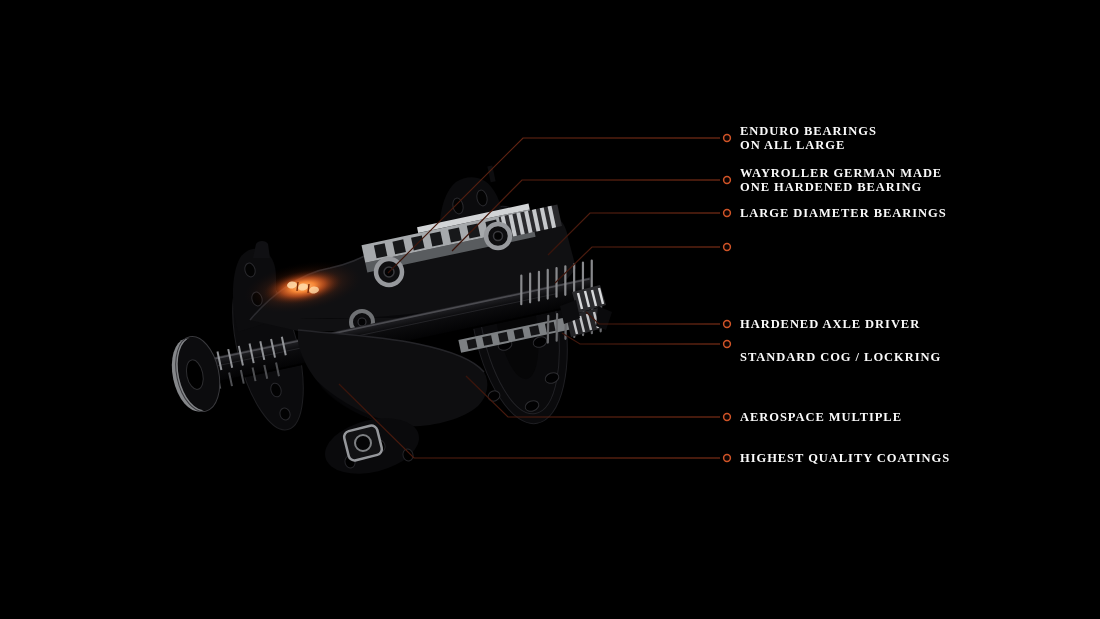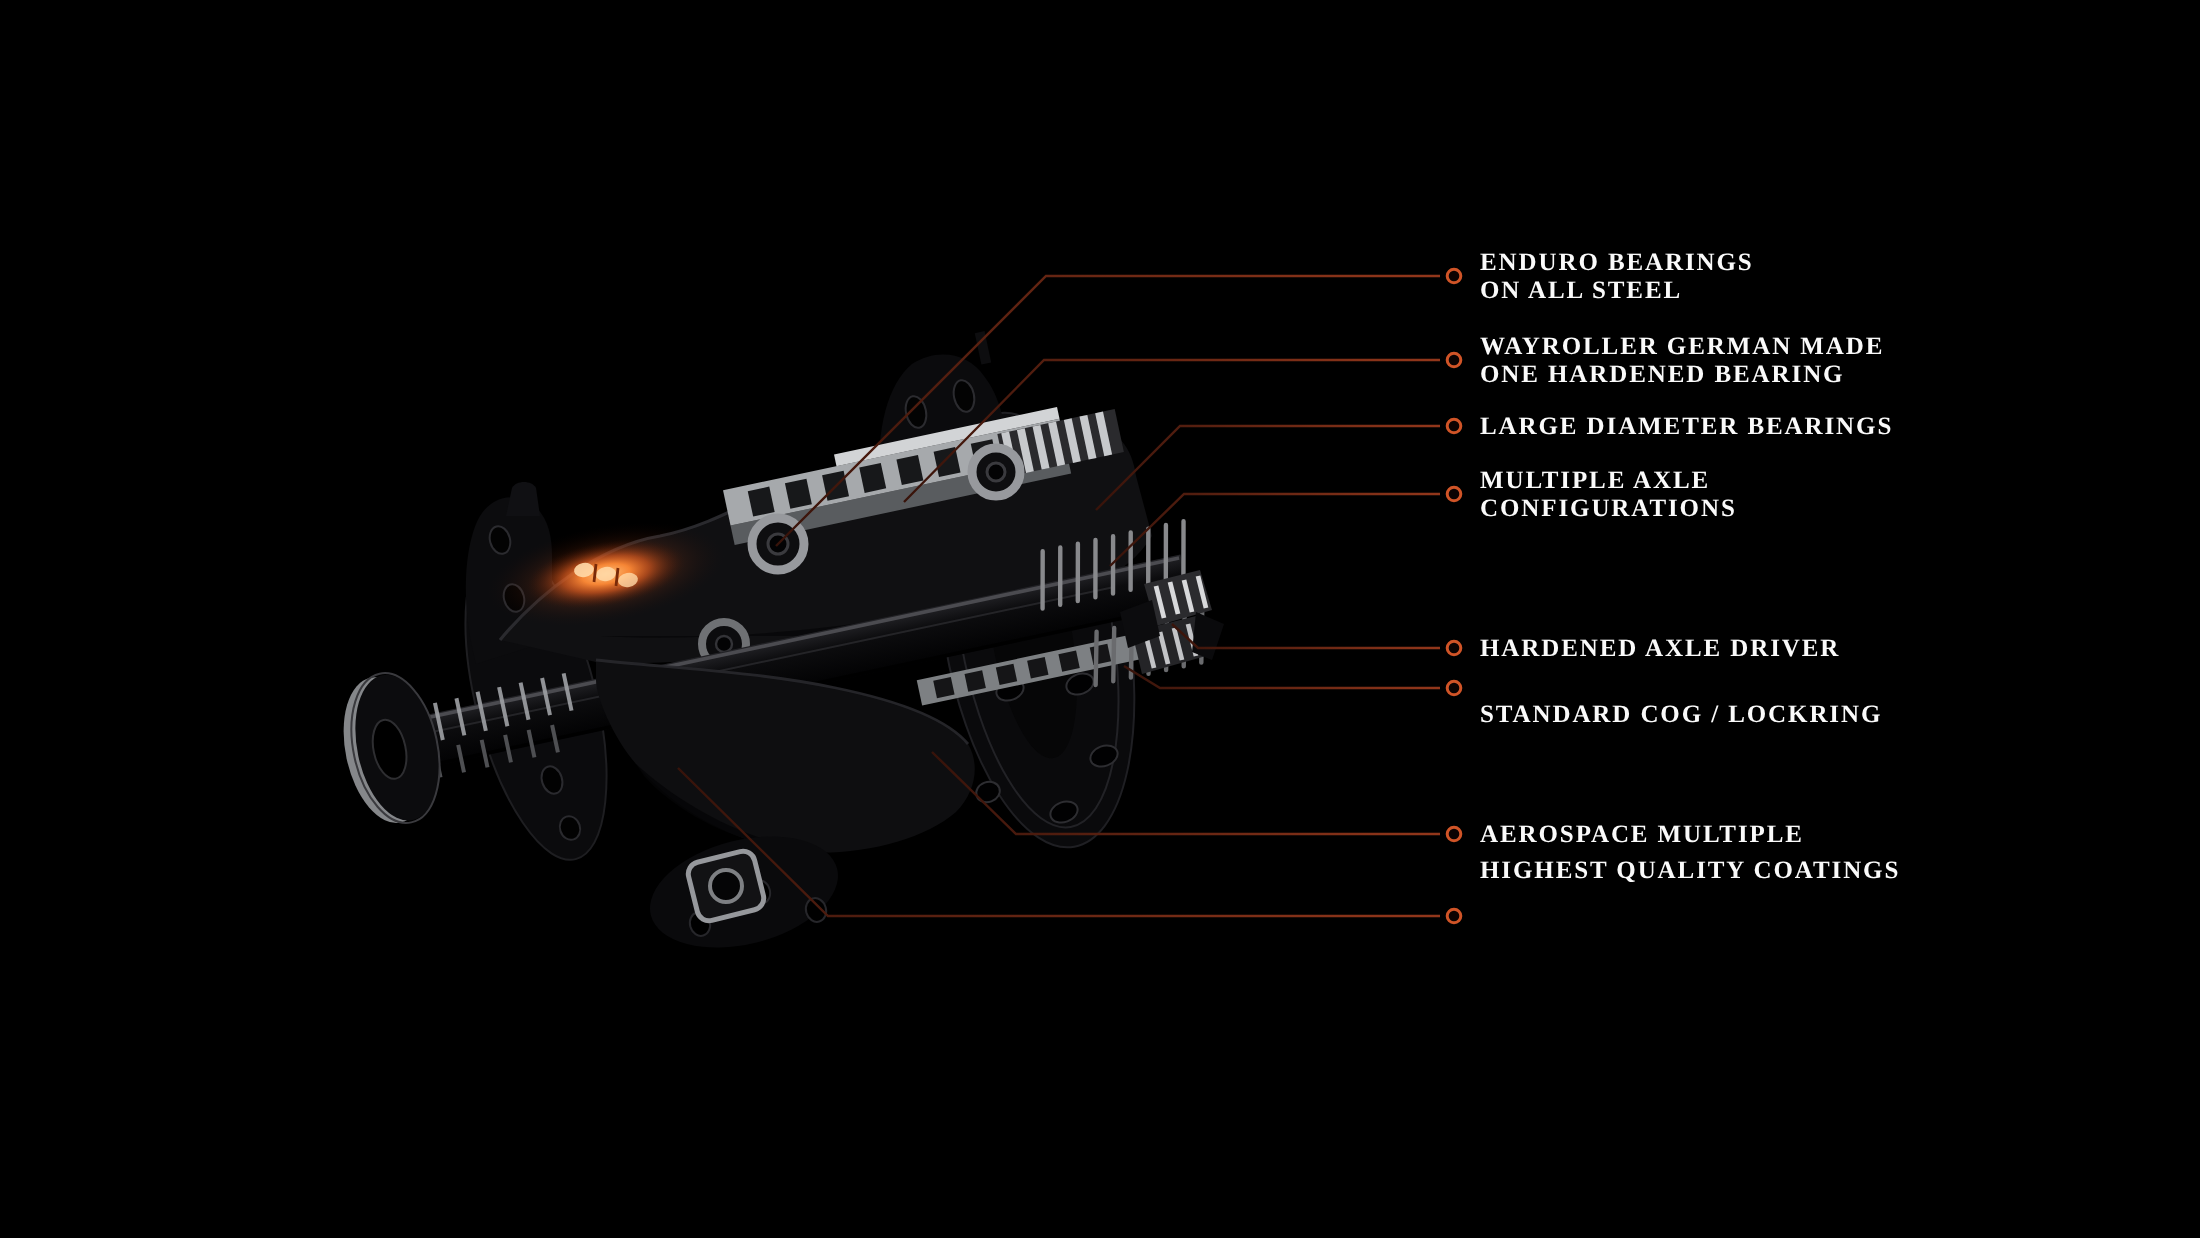--- a/index.html
+++ b/index.html
@@ -7,21 +7,21 @@
     position:relative;width:1100px;height:619px;background:#000;
     overflow:hidden;font-family:Liberation Serif, serif;
   }
   .scene-svg{position:absolute;left:0;top:0;}
   .callout{
     position:absolute;left:740px;color:#fafafa;font-weight:700;
     font-size:12.5px;line-height:14px;letter-spacing:0.95px;white-space:nowrap;
   }
   .callout span{display:block;}
   .c1{top:124px}.c2{top:166px}.c3{top:206px}.c4{top:233px}
-  .c5{top:317px}.c6{top:350px}.c7{top:410px}.c8{top:428px}
+  .c5{top:317px}.c6{top:350px}.c7{top:410px}.c8{top:451px}
 </style>
 </head>
 <body>
 
 <div class="stage">
 
   <svg class="scene-svg" width="1100" height="619" viewBox="0 0 1100 619">
     <defs>
       <radialGradient id="glowGrad">
         <stop offset="0%" stop-color="#ffc27d" stop-opacity="1"></stop>
@@ -276,33 +276,29 @@
       <circle cx="727" cy="247" r="3.4"></circle>
       <circle cx="727" cy="324" r="3.4"></circle>
       <circle cx="727" cy="344" r="3.4"></circle>
       <circle cx="727" cy="417" r="3.4"></circle>
       <circle cx="727" cy="458" r="3.4"></circle>
     </g>
   </svg>
 
   <div class="callout c1">
     <span>ENDURO BEARINGS</span>
-    <span>ON ALL STEEL</span>
+    <span>ON ALL LARGE</span>
   </div>
   <div class="callout c2">
     <span>WAYROLLER GERMAN MADE</span>
     <span>ONE HARDENED BEARING</span>
   </div>
   <div class="callout c3">
     <span>LARGE DIAMETER BEARINGS</span>
   </div>
-  <div class="callout c4">
-    <span>MULTIPLE AXLE</span>
-    <span>CONFIGURATIONS</span>
-  </div>
   <div class="callout c5">
     <span>HARDENED AXLE DRIVER</span>
   </div>
   <div class="callout c6">
     <span>STANDARD COG / LOCKRING</span>
   </div>
   <div class="callout c7">
     <span>AEROSPACE MULTIPLE</span>
   </div>
   <div class="callout c8">

